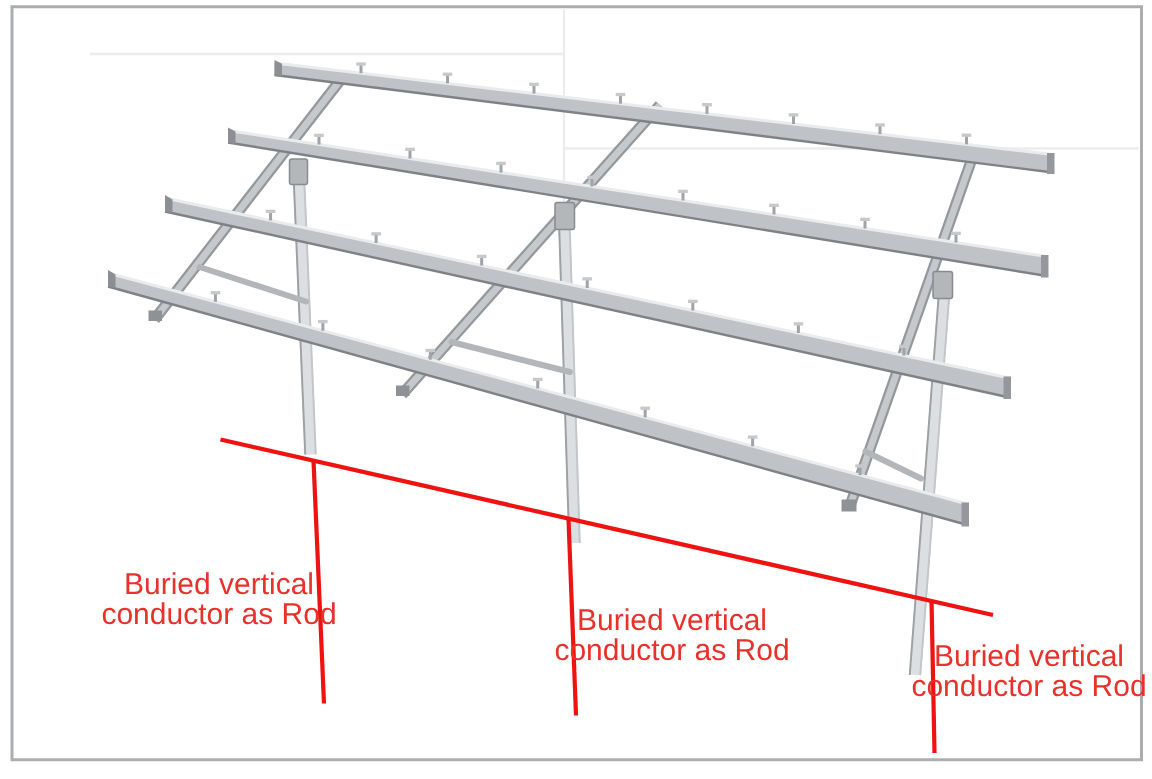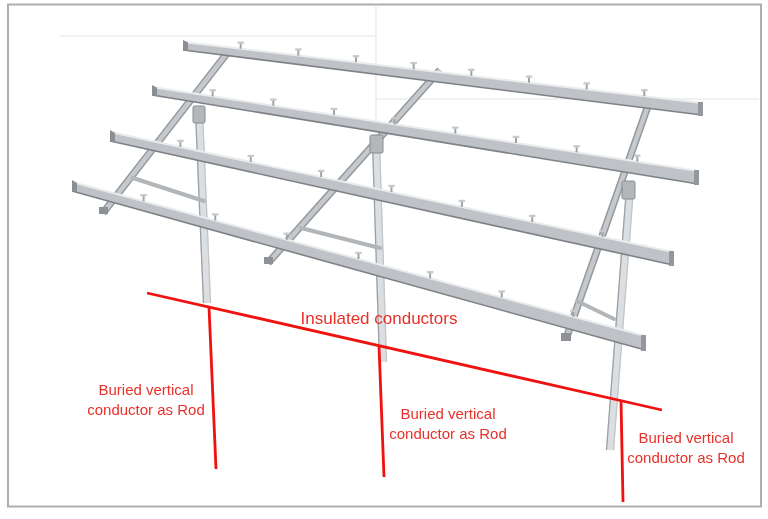--- a/index.html
+++ b/index.html
@@ -8,21 +8,21 @@
     width:768px;height:519px;
     background:#ffffff;
     font-family:"Liberation Sans",sans-serif;
     overflow:hidden;
   }
   .canvas svg{position:absolute;left:0;top:0;}
   .red-label{
     position:absolute;
     color:#e8312a;
     text-align:center;
-    font-size:15px;
+    font-size:20px;
     line-height:20px;
     font-weight:400;
     white-space:nowrap;
   }
   .red-label b{font-weight:400;}
   .red-label.single{font-size:17px;}
 </style>
 </head>
 <body>
 
@@ -178,21 +178,20 @@
     </g>
 
     <g stroke-width="2.8" fill="none">
       <line x1="147" y1="293" x2="662" y2="410" stroke="#ee1311"></line>
       <line x1="209" y1="307" x2="216" y2="469" stroke="#ee1311"></line>
       <line x1="379" y1="346" x2="384" y2="477" stroke="#ee1311"></line>
       <line x1="621" y1="400" x2="623" y2="502" stroke="#ee1311"></line>
     </g>
   </svg>
 
-  <div class="red-label single" style="left:294px;top:309px;width:170px;">Insulated conductors</div>
 
   <div class="red-label" style="left:64px;top:380px;width:164px;">
     <span>Buried vertical</span><br>
     <span>conductor as </span><b>Rod</b>
   </div>
 
   <div class="red-label" style="left:366px;top:404px;width:164px;">
     <span>Buried vertical</span><br>
     <span>conductor as </span><b>Rod</b>
   </div>

